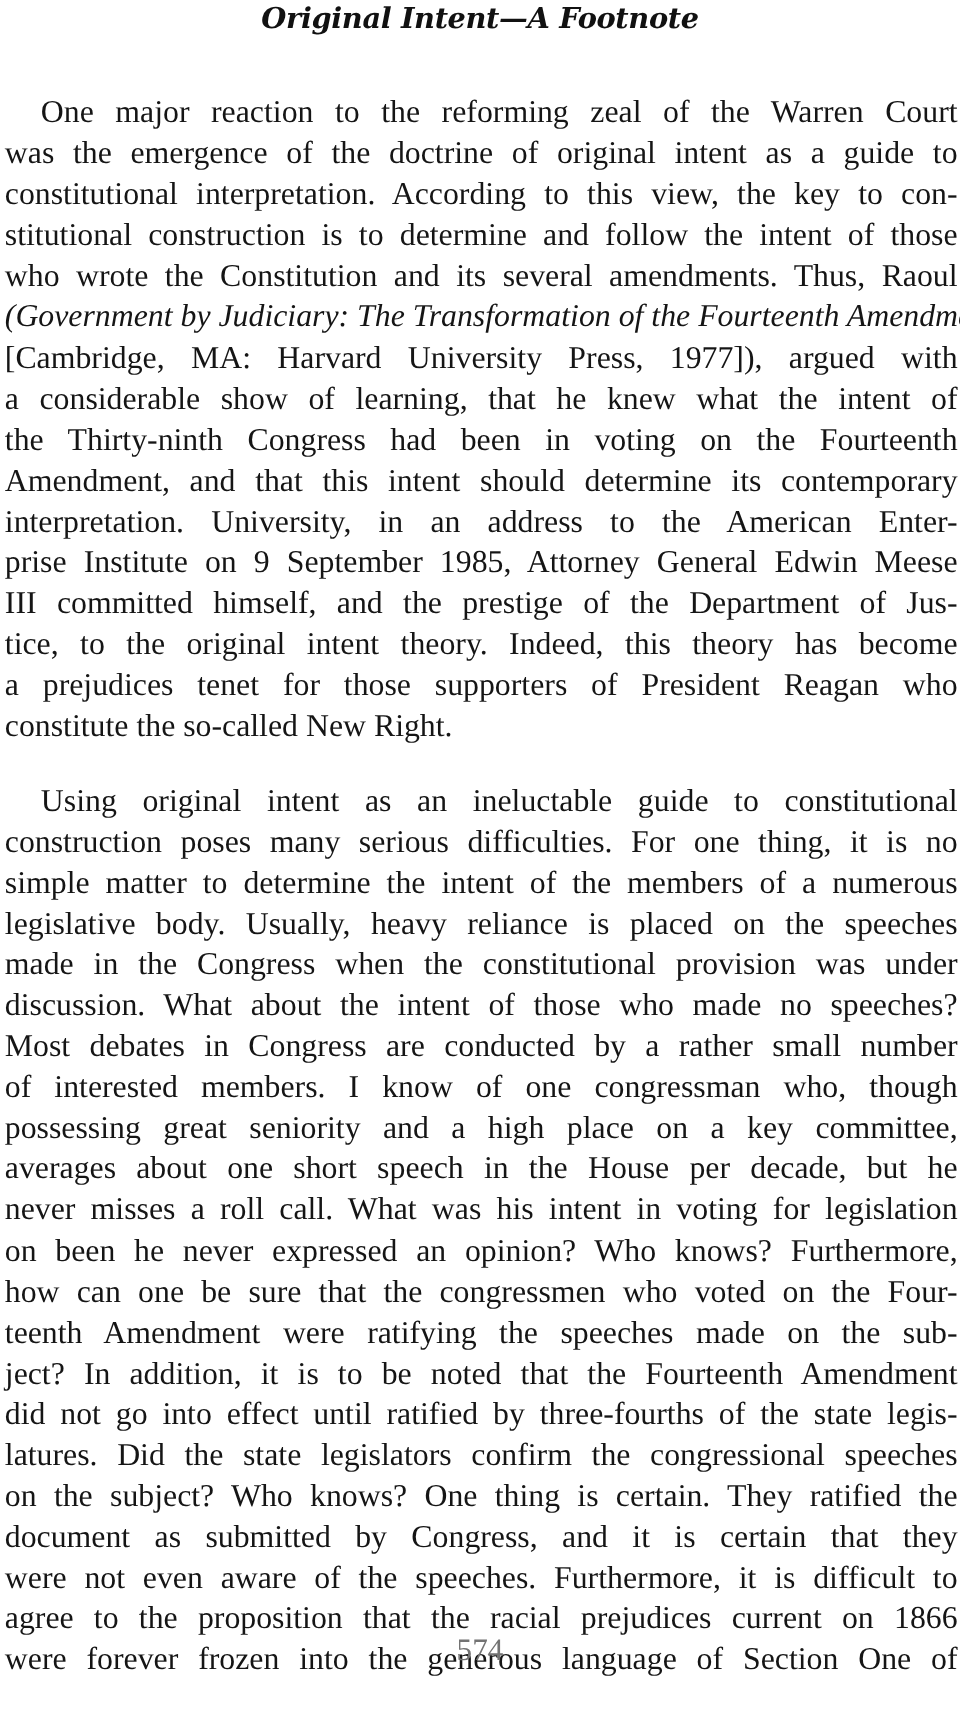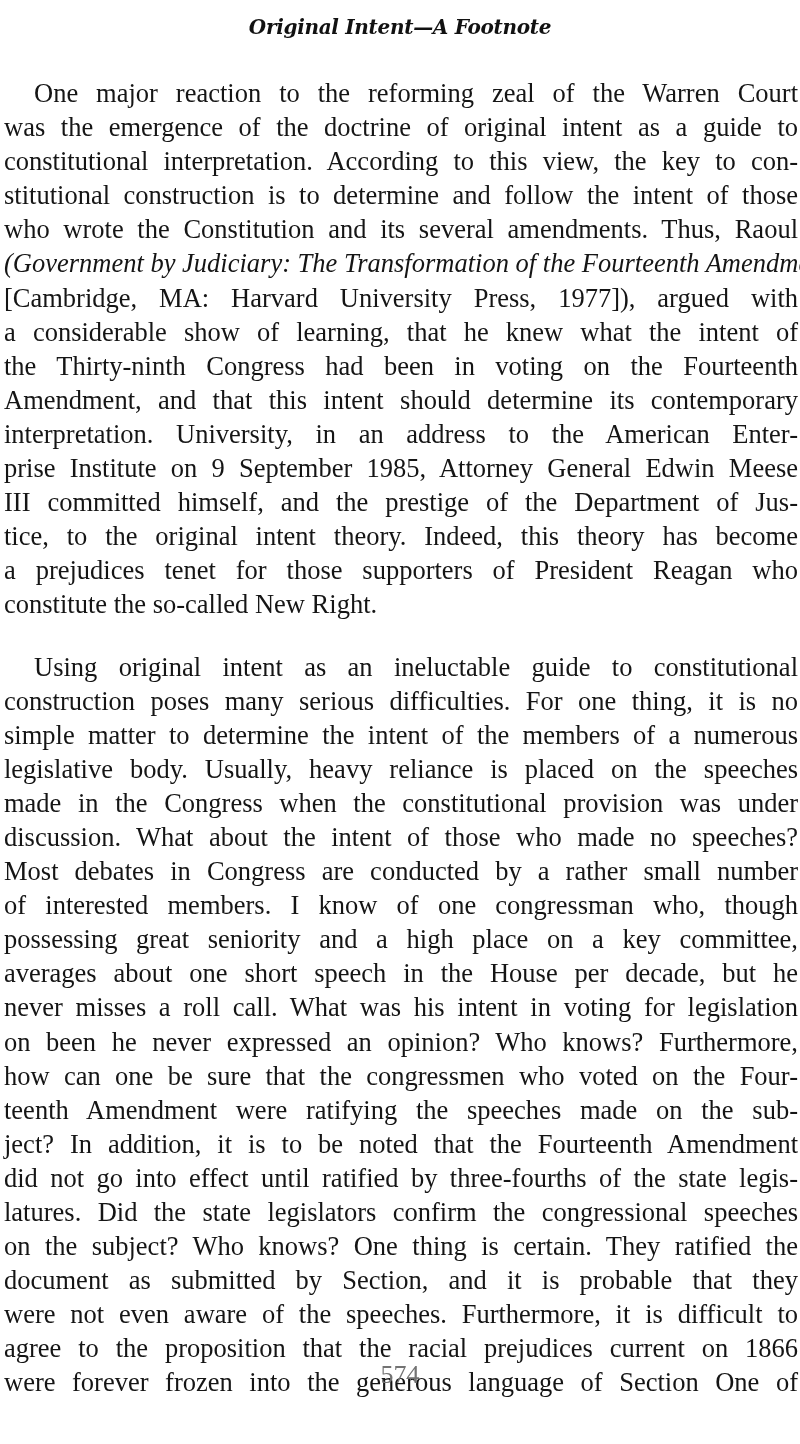--- a/index.html
+++ b/index.html
@@ -2,23 +2,22 @@
 <html><head>
 <meta charset="utf-8">
 <style>
   html, body { margin: 0; padding: 0; background: #ffffff; }
   body { width: 800px; height: 1444px; position: relative; overflow: hidden; color: #151515; }
   .title {
     position: absolute; left: 0; right: 0; top: 0; height: 30px;
     text-align: center;
     font-family: "DejaVu Serif", serif;
     font-weight: bold; font-style: italic;
-    font-size: 20px; line-height: 30px; letter-spacing: -0.3px;
+    font-size: 24px; line-height: 30px; letter-spacing: -0.3px;
     color: #111;
-    margin-top: 12px;
   }
   .body {
     position: absolute; left: 4px; width: 794px; top: 48px;
     font-family: "Liberation Serif", serif;
     font-size: 26.5px; line-height: 34.1px;
   }
   .line {
     display: block; height: 34.1px; white-space: nowrap;
     text-align: justify; text-align-last: justify;
   }
@@ -68,20 +67,20 @@
     <span class="line">possessing great seniority and a high place on a key committee,</span>
     <span class="line">averages about one short speech in the House per decade, but he</span>
     <span class="line">never misses a roll call. What was his intent in voting for legislation</span>
     <span class="line">on been he never expressed an opinion? Who knows? Furthermore,</span>
     <span class="line">how can one be sure that the congressmen who voted on the Four-</span>
     <span class="line">teenth Amendment were ratifying the speeches made on the sub-</span>
     <span class="line">ject? In addition, it is to be noted that the Fourteenth Amendment</span>
     <span class="line">did not go into effect until ratified by three-fourths of the state legis-</span>
     <span class="line">latures. Did the state legislators confirm the congressional speeches</span>
     <span class="line">on the subject? Who knows? One thing is certain. They ratified the</span>
-    <span class="line">document as submitted by Section, and it is probable that they</span>
+    <span class="line">document as submitted by Congress, and it is certain that they</span>
     <span class="line">were not even aware of the speeches. Furthermore, it is difficult to</span>
     <span class="line">agree to the proposition that the racial prejudices current on 1866</span>
     <span class="line">were forever frozen into the generous language of Section One of</span>
   </div>
 </div>
 
 <div class="page-number">574</div>
 
 </body></html>

